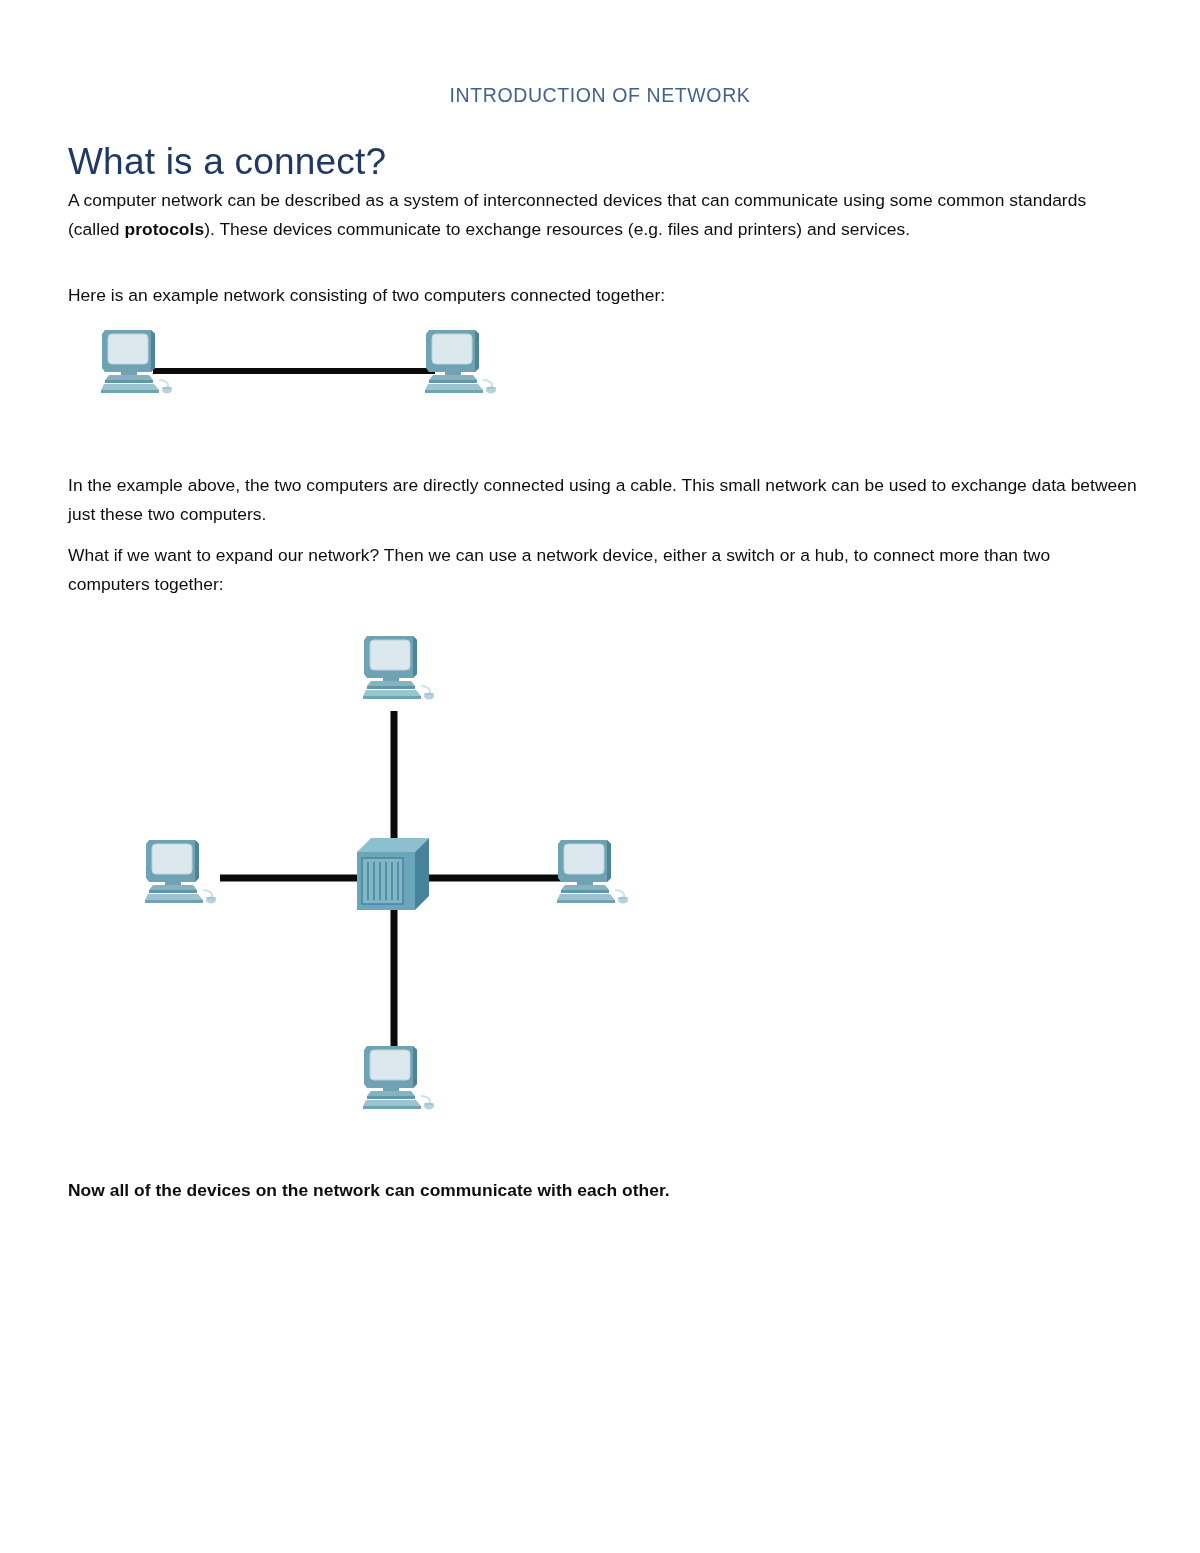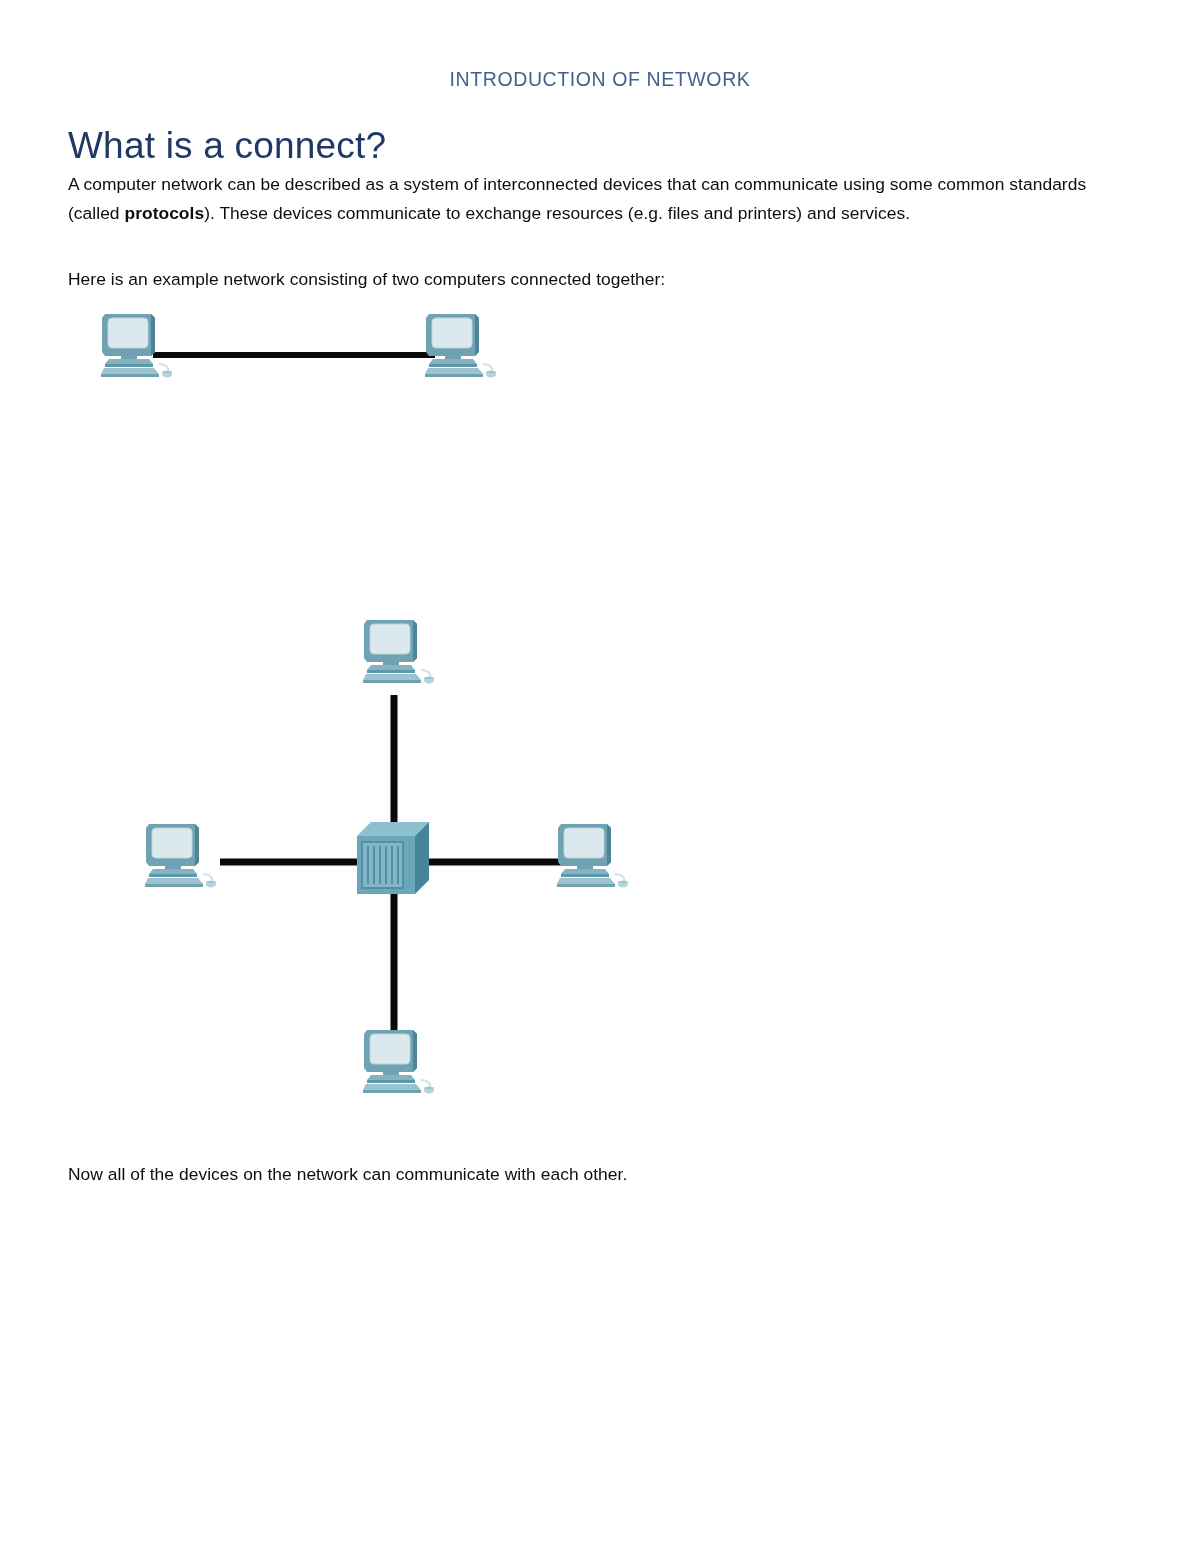--- a/index.html
+++ b/index.html
@@ -12,21 +12,21 @@
     width: 1200px;
     height: 1553px;
     position: relative;
     font-family: "Liberation Sans", sans-serif;
     color: #000000;
     overflow: hidden;
   }
 
   .page {
     position: absolute;
-    left: 0; top: 0;
+    left: 0; top: 16px;
     width: 1200px;
     height: 1175px;
     padding: 4px;
   }
 
   
   .doc-header {
     position: absolute;
     left: 0;
     top: 68px;
@@ -57,21 +57,21 @@
     line-height: 28.5px;
     color: #0d0d0d;
     letter-spacing: 0.05px;
   }
   .para b { font-weight: 700; }
 
   #para-1 { left: 68px; top: 153px; width: 1068px; }
   #para-2 { left: 68px; top: 248px; width: 1050px; }
   #para-3 { left: 68px; top: 438px; width: 1072px; }
   #para-4 { left: 68px; top: 508px; width: 1010px; }
-  #para-5 { left: 68px; top: 1143px; width: 1000px; }
+  #para-5 { left: 68px; top: 1143px; width: 1000px; font-weight: bold; }
   #para-6 { left: 68px; top: 1188px; width: 1070px; }
 
   
   .figure { position: absolute; }
   #figure-1 { left: 95px; top: 312px; width: 420px; height: 86px; }
   #figure-2 { left: 125px; top: 600px; width: 540px; height: 510px; }
 
   svg { display: block; overflow: visible; }
 </style>
 </head>
@@ -119,21 +119,23 @@
 
       <g transform="translate(6,0)">
         <use href="#pc-icon"></use>
       </g>
       <g transform="translate(330,0)">
         <use href="#pc-icon"></use>
       </g>
     </svg>
   </div>
 
+  <p class="para" id="para-3">In the example above, the two computers are directly connected using a cable. This small network can be used to exchange data between just these two computers.</p>
 
+  <p class="para" id="para-4">What if we want to expand our network? Then we can use a network device, either a switch or a hub, to connect more than two computers together:</p>
 
   <div class="figure" id="figure-2">
     <svg width="540" height="510" viewBox="0 0 540 510">
       <defs>
         <g id="pc-icon-2">
           <path d="M4,2 L50,2 L54,6 L54,40 L50,44 L4,44 L1,40 L1,6 Z" fill="#6fa3b4"></path>
           <path d="M50,2 L54,6 L54,40 L50,44 L50,2 Z" fill="#4d8496"></path>
           <rect x="7" y="6" width="40" height="30" rx="4" fill="#dbe9ee"></rect>
           <rect x="7" y="6" width="40" height="30" rx="4" fill="none" stroke="#b9d4dc" stroke-width="1"></rect>
           <rect x="20" y="43" width="16" height="4" fill="#6fa3b4"></rect>

